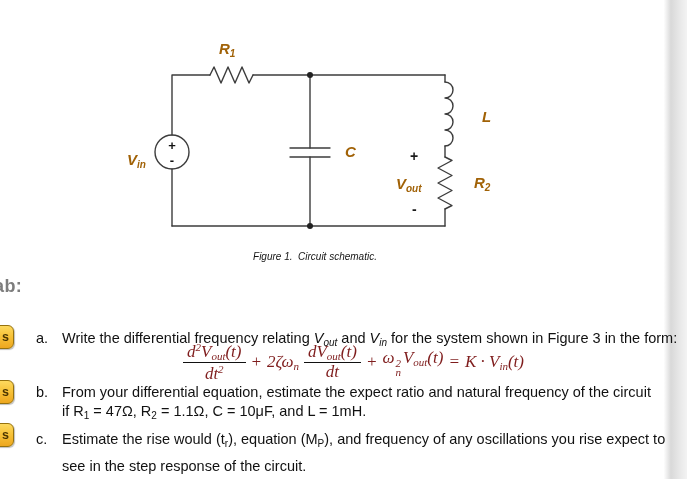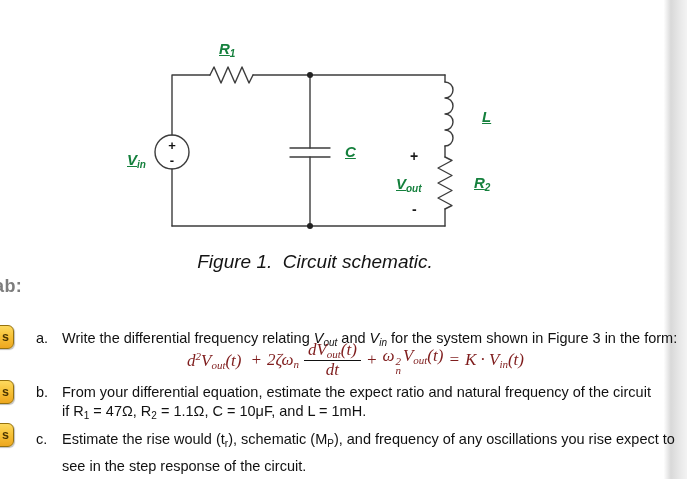--- a/index.html
+++ b/index.html
@@ -9,27 +9,27 @@
   }
   
   .right-edge{
     position:absolute;top:0;right:0;width:23px;height:479px;
     background:linear-gradient(to right,#fdfdfd 0%,#d9d9d9 30%,#e7e7e7 65%,#f3f3f3 100%);
   }
   
   .circuit{position:absolute;left:0;top:0;}
   .clabel{
     position:absolute;font-size:15px;font-weight:bold;font-style:italic;
-    color:#15803d;white-space:nowrap;text-decoration:underline;
+    color:#a16207;white-space:nowrap;
   }
   .clabel .csub{font-size:10px;font-style:italic;vertical-align:-3px;}
   .sign{position:absolute;font-size:14px;font-weight:bold;color:#1a1a1a;}
   .caption{
     position:absolute;left:165px;top:251px;width:300px;text-align:center;
-    font-style:italic;font-size:19px;color:#141414;white-space:pre;
+    font-style:italic;font-size:10px;color:#141414;white-space:pre;
   }
   
   .side-label{
     position:absolute;left:-6px;top:276px;font-size:18px;font-weight:bold;
     color:#7d7d7d;letter-spacing:.4px;
   }
   .badge{
     position:absolute;left:-14px;width:28px;height:24px;box-sizing:border-box;
     border:1.6px solid #96720e;border-radius:6px;
     background:linear-gradient(180deg,#fdd95e 0%,#f7c33a 45%,#eda71f 100%);
@@ -111,20 +111,21 @@
 <div class="badge badge-a">s</div>
 <div class="badge badge-b">s</div>
 <div class="badge badge-c">s</div>
 
 <div class="q-marker t-a1">a.</div>
 <div class="q-line t-a1"><span>Write the differential frequency relating </span><span class="qital">V</span><span class="qsub qital">out</span><span> and </span><span class="qital">V</span><span class="qsub qital">in</span><span> for the system shown in Figure 3 in the form:</span></div>
 
 <div class="equation">
   <span class="frac">
     <span class="num"><span>d</span><span class="sup">2</span><span>V</span><span class="sub">out</span><span>(t)</span></span>
+    <span class="den"><span>dt</span><span class="sup">2</span></span>
   </span>
   <span>+</span>
   <span><span>2ζω</span><span class="sub">n</span></span>
   <span class="frac">
     <span class="num"><span>d</span><span>V</span><span class="sub">out</span><span>(t)</span></span>
     <span class="den">dt</span>
   </span>
   <span>+</span>
   <span><span>ω</span><span class="supsub">
         <span>2</span>
@@ -132,14 +133,14 @@
       </span><span>V</span><span class="sub">out</span><span>(t)</span></span>
   <span>=</span>
   <span><span>K</span> <span>·</span> <span>V</span><span class="sub">in</span><span>(t)</span></span>
 </div>
 
 <div class="q-marker t-b1">b.</div>
 <div class="q-line t-b1">From your differential equation, estimate the expect ratio and natural frequency of the circuit</div>
 <div class="q-line t-b2"><span>if R</span><span class="qsub">1</span><span> = 47Ω, R</span><span class="qsub">2</span><span> = 1.1Ω, C = 10μF, and L = 1mH.</span></div>
 
 <div class="q-marker t-c1">c.</div>
-<div class="q-line t-c1"><span>Estimate the rise would (t</span><span class="qsub">r</span><span>), schematic (M</span><span class="qsub">P</span><span>), and frequency of any oscillations you rise expect to</span></div>
+<div class="q-line t-c1"><span>Estimate the rise would (t</span><span class="qsub">r</span><span>), equation (M</span><span class="qsub">P</span><span>), and frequency of any oscillations you rise expect to</span></div>
 <div class="q-line t-c2">see in the step response of the circuit.</div>
 
 </body></html>

